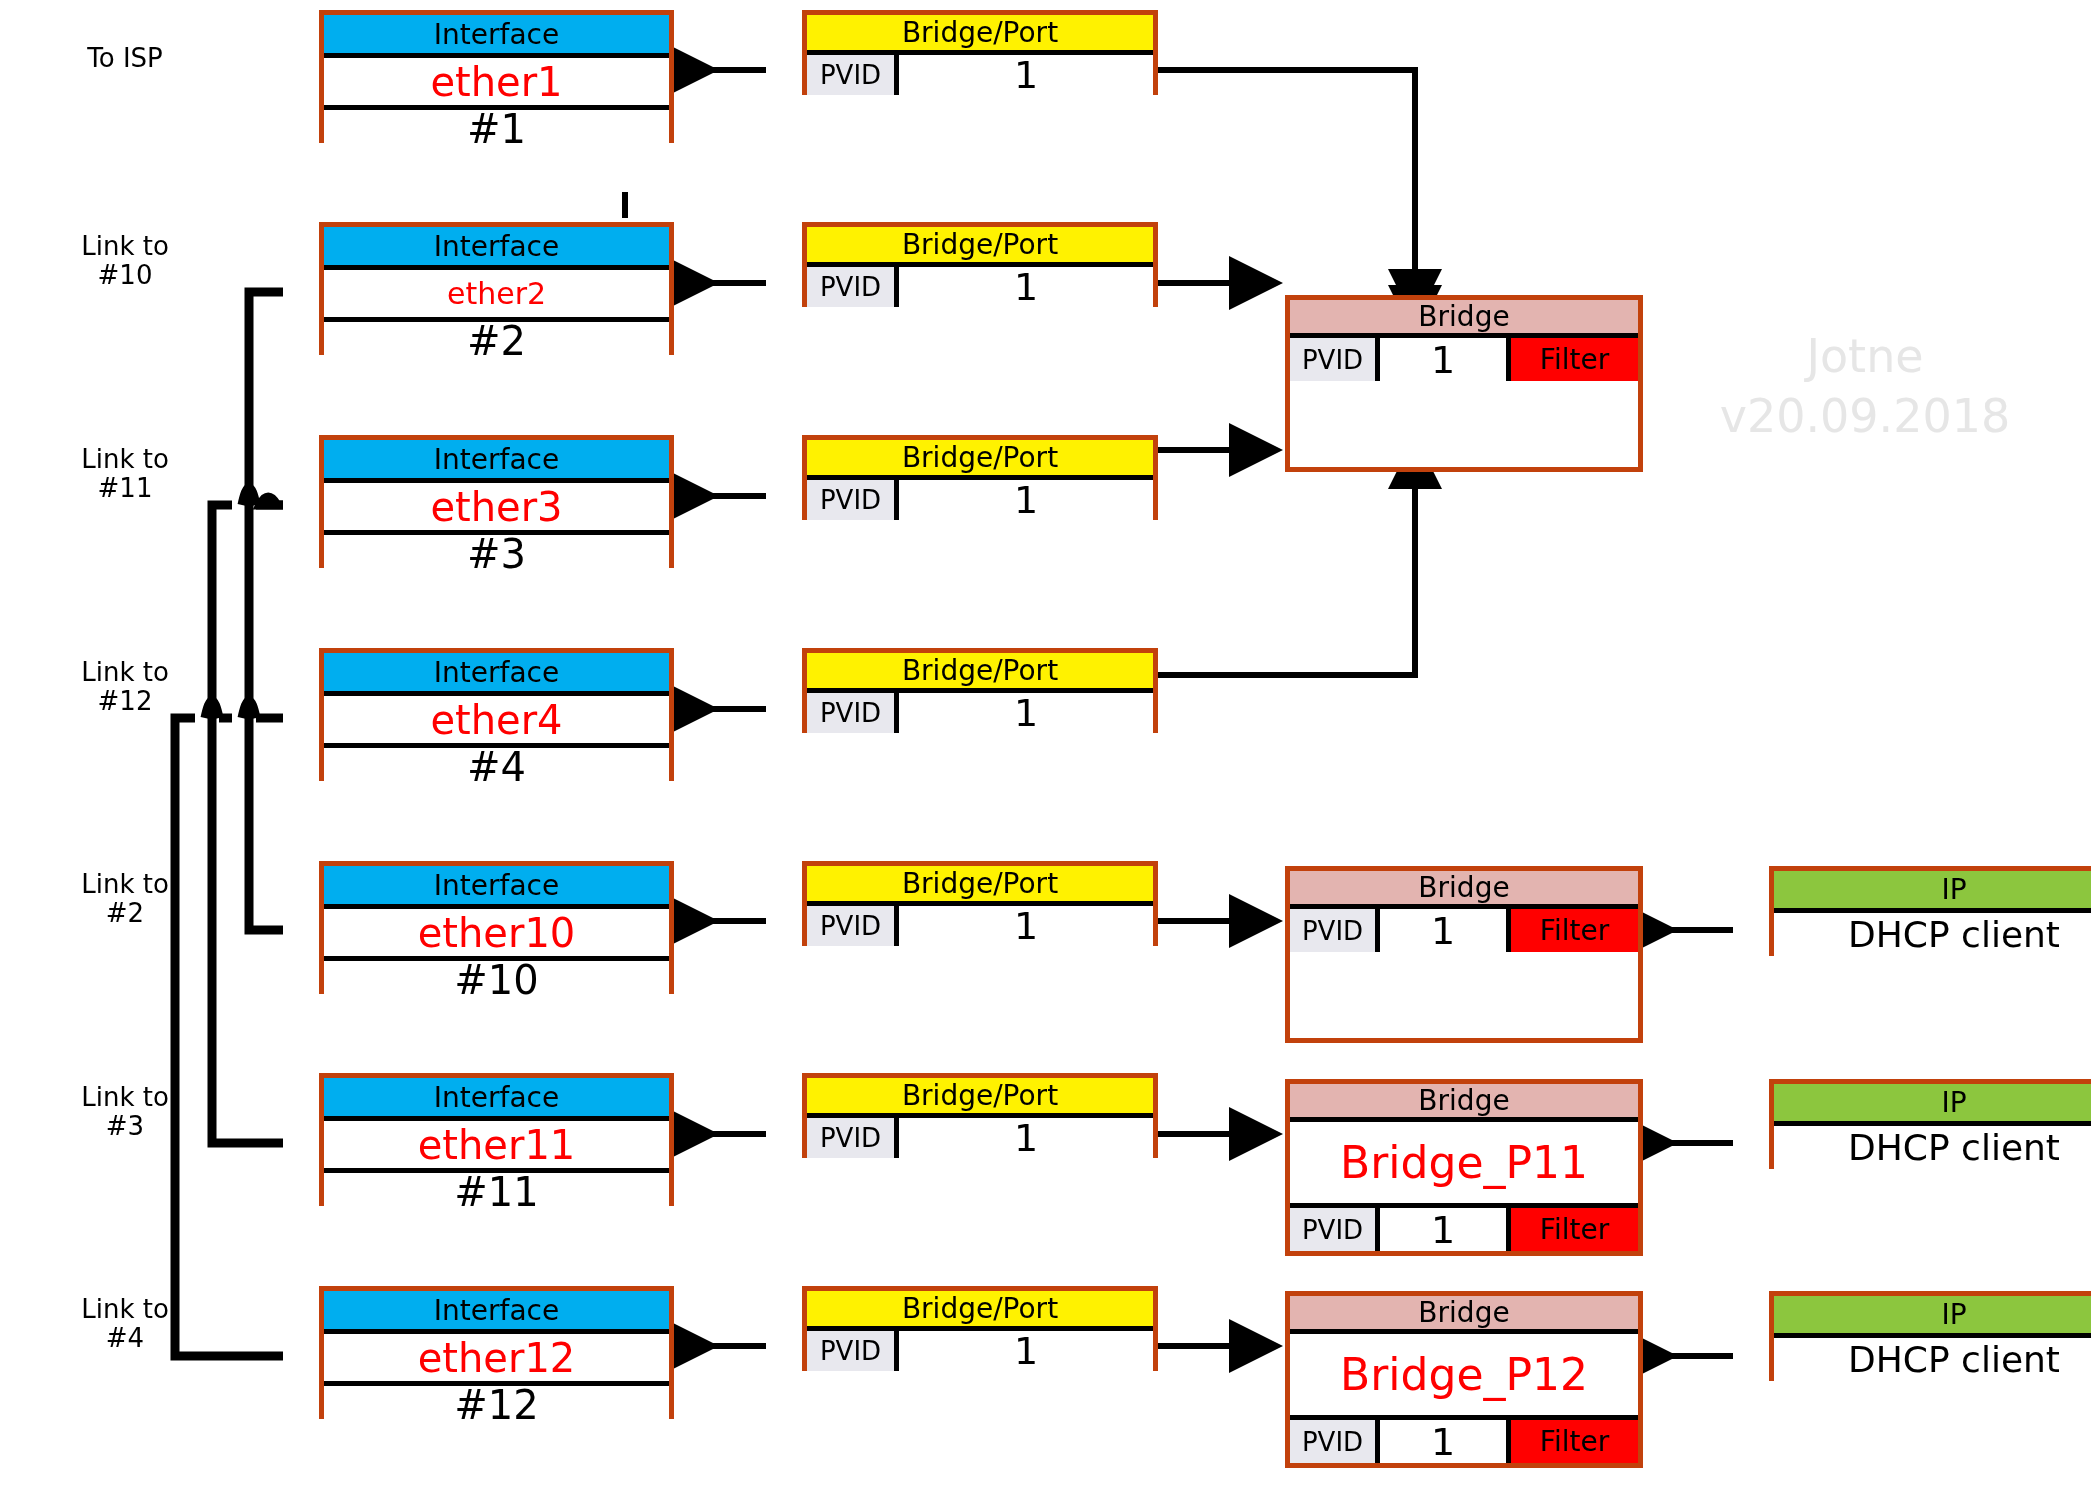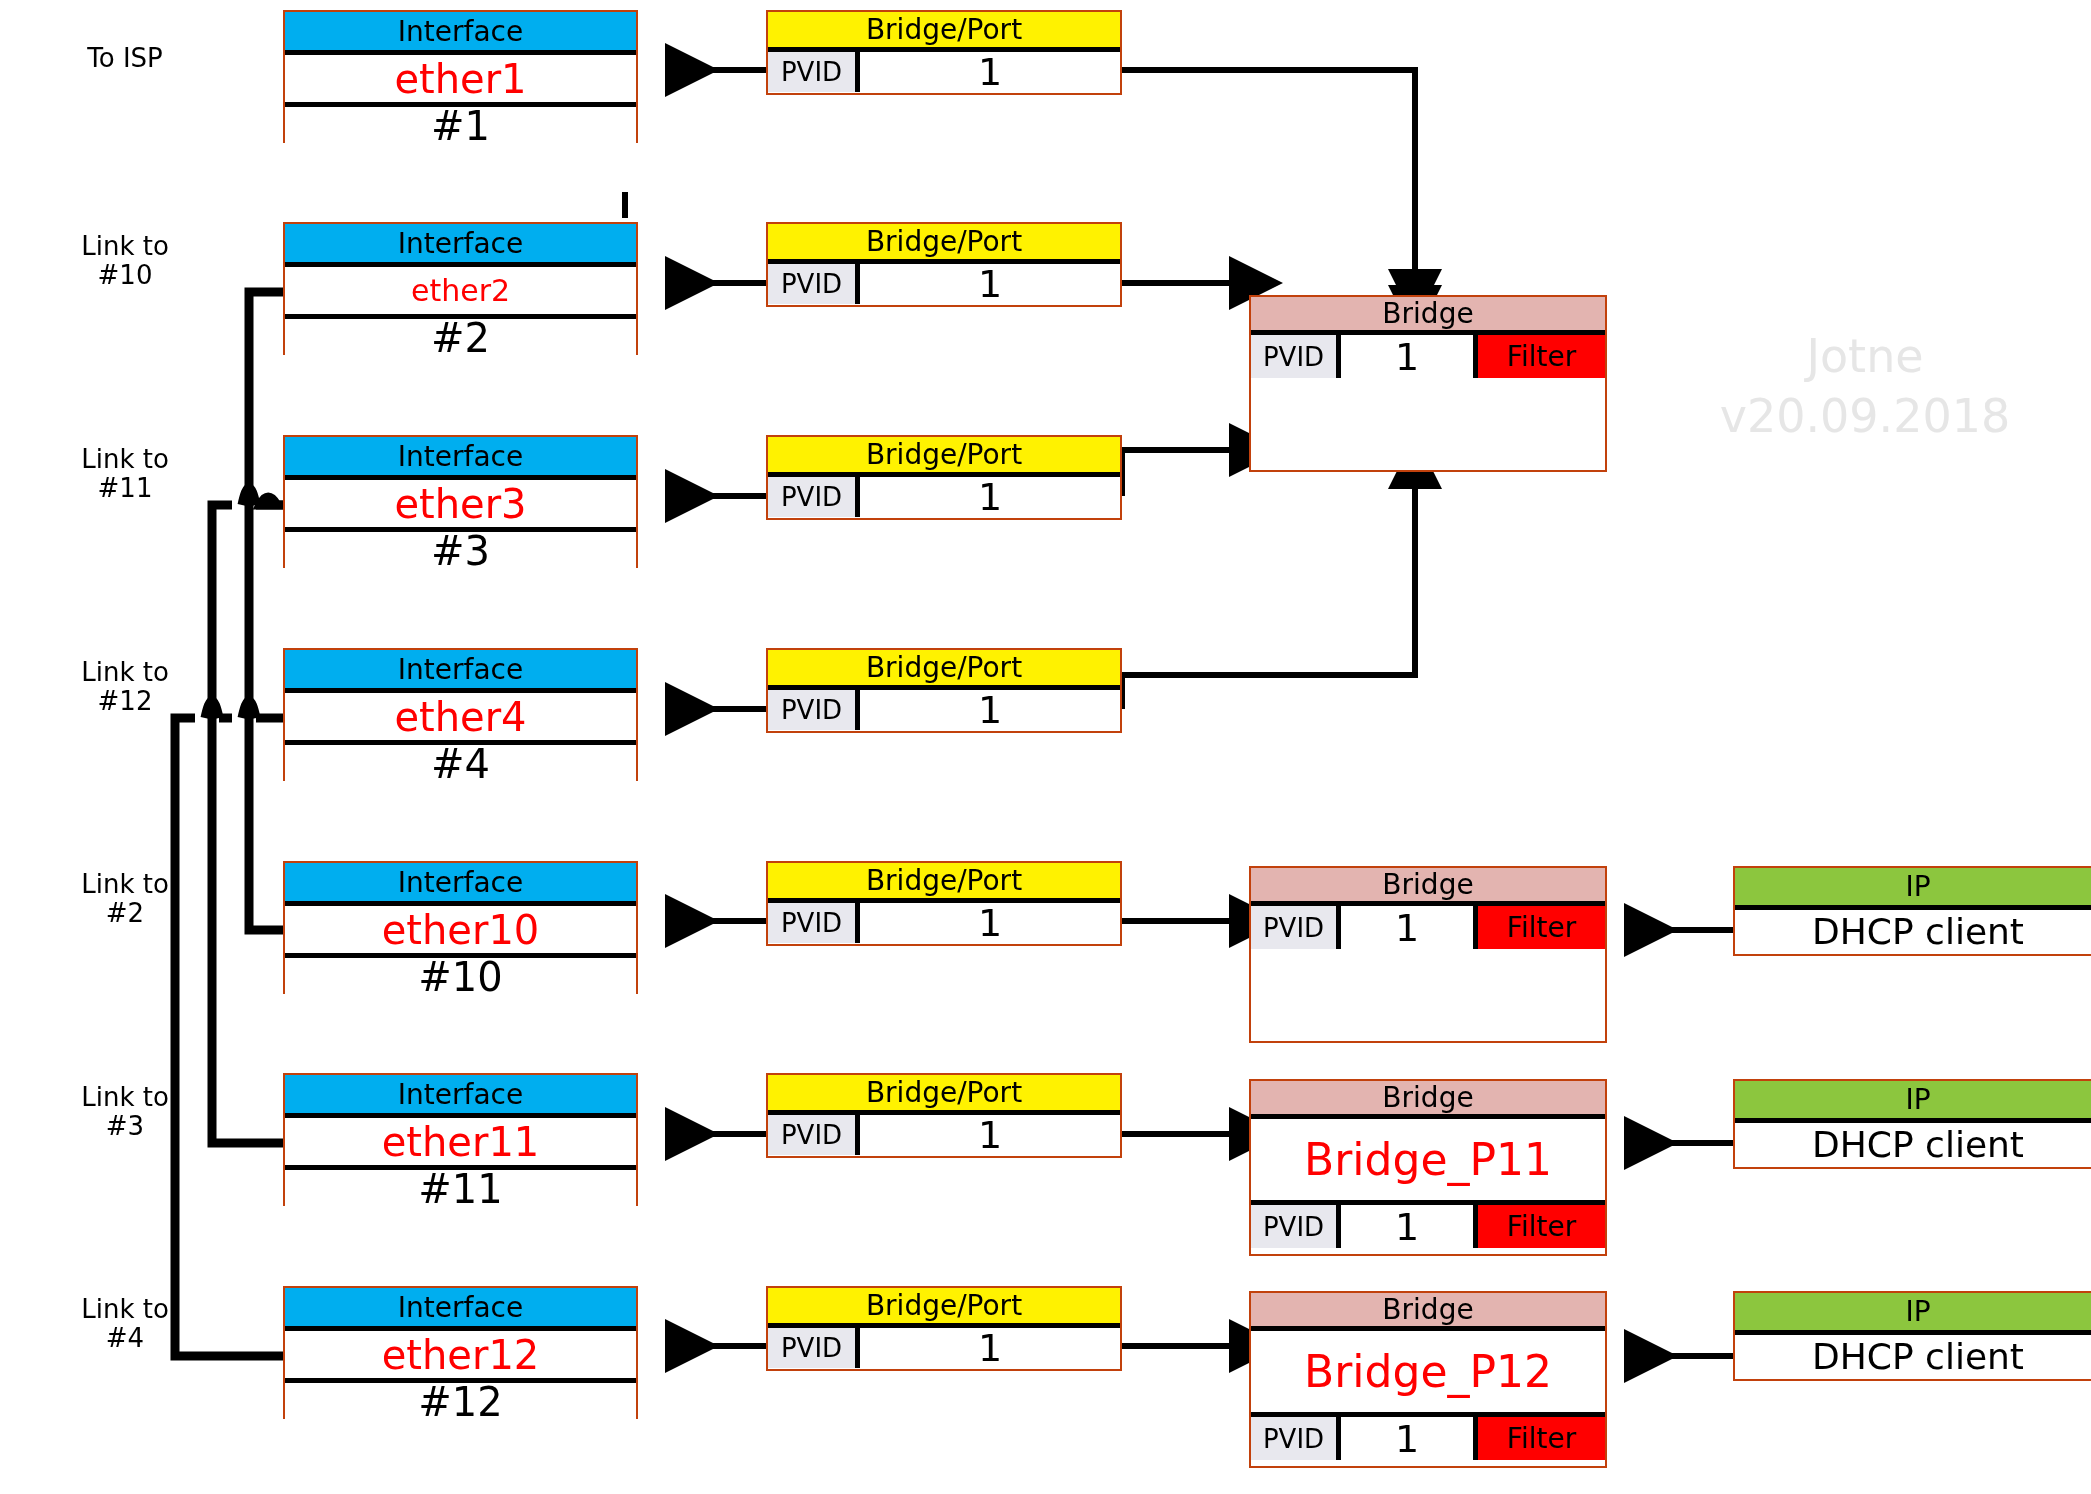--- a/index.html
+++ b/index.html
@@ -2,21 +2,21 @@
 <html><head>
 <meta charset="utf-8">
 <style>
   html,body{margin:0;padding:0;background:#ffffff;}
   body{font-family:"DejaVu Sans",sans-serif;}
   #canvas{position:relative;width:2091px;height:1494px;background:#fff;overflow:hidden;}
 
   .lbl{position:absolute;color:#000;font-size:26px;line-height:1.12;text-align:center;white-space:pre;}
 
   
-  .box{position:absolute;box-sizing:border-box;border:2px solid #c2410c;background:#fff;}
+  .box{position:absolute;box-sizing:border-box;border:5px solid #c2410c;background:#fff;margin-left:36px;}
   .hdr{box-sizing:border-box;width:100%;text-align:center;font-size:28px;color:#000;
        display:flex;align-items:center;justify-content:center;}
   .hdr.iface{background:#00AEEF;}
   .hdr.port{background:#FFF200;}
   .hdr.bridge{background:#E3B4B0;}
   .hdr.ip{background:#8CC63E;}
 
   .row{box-sizing:border-box;width:100%;background:#fff;display:flex;align-items:center;
        justify-content:center;color:#000;}
   .row.sep{border-top:5px solid #000;}

